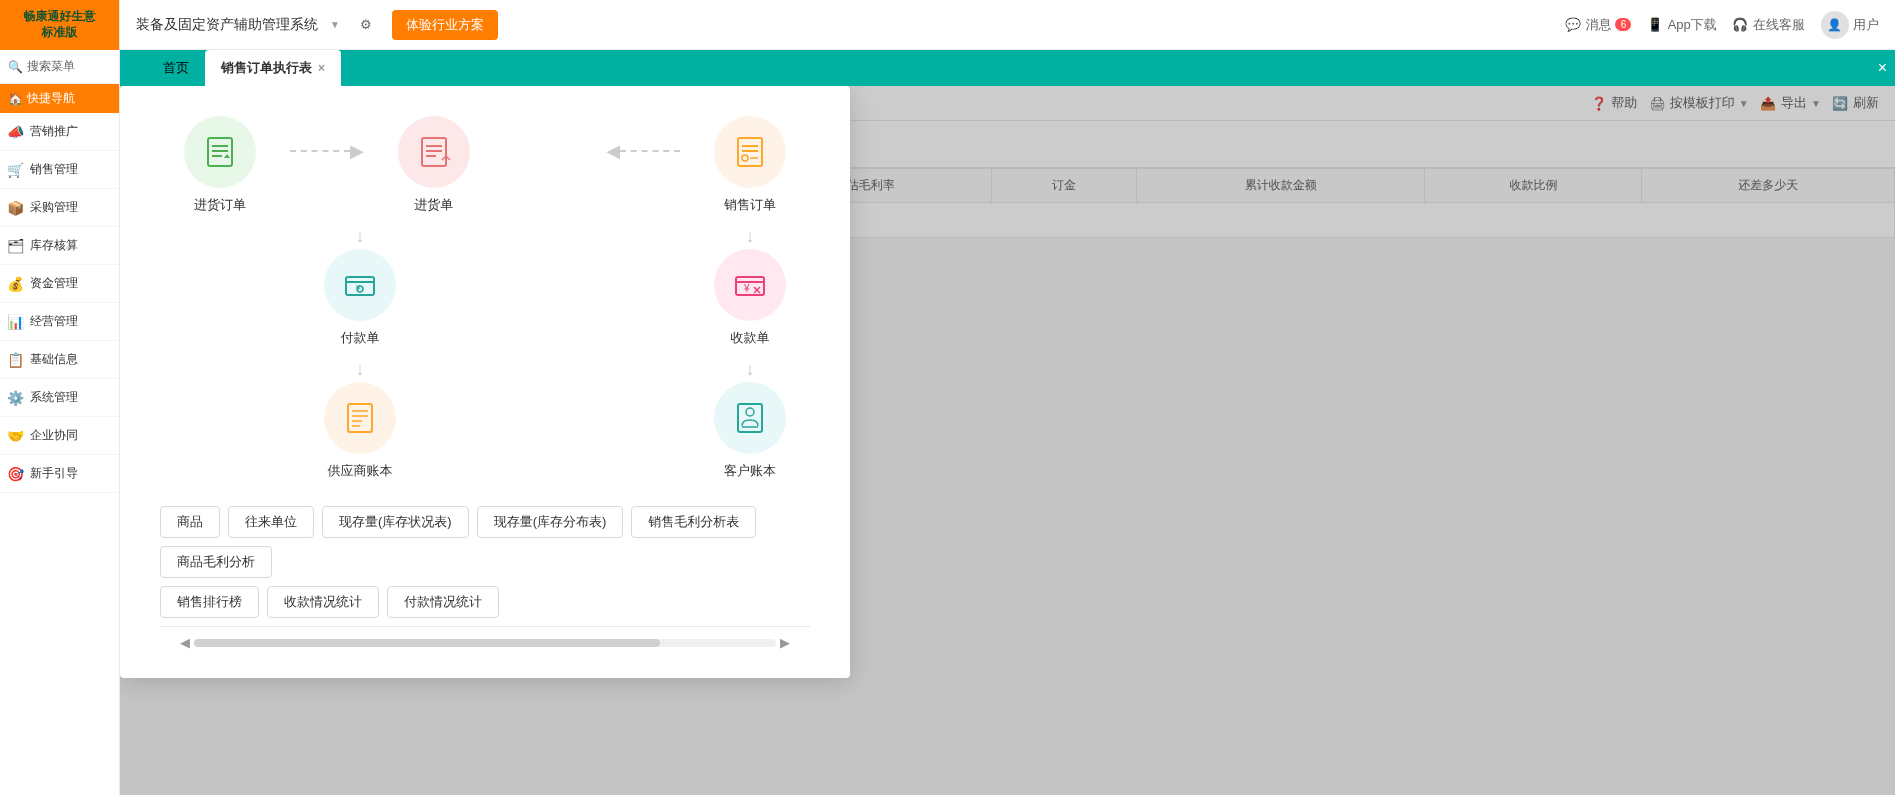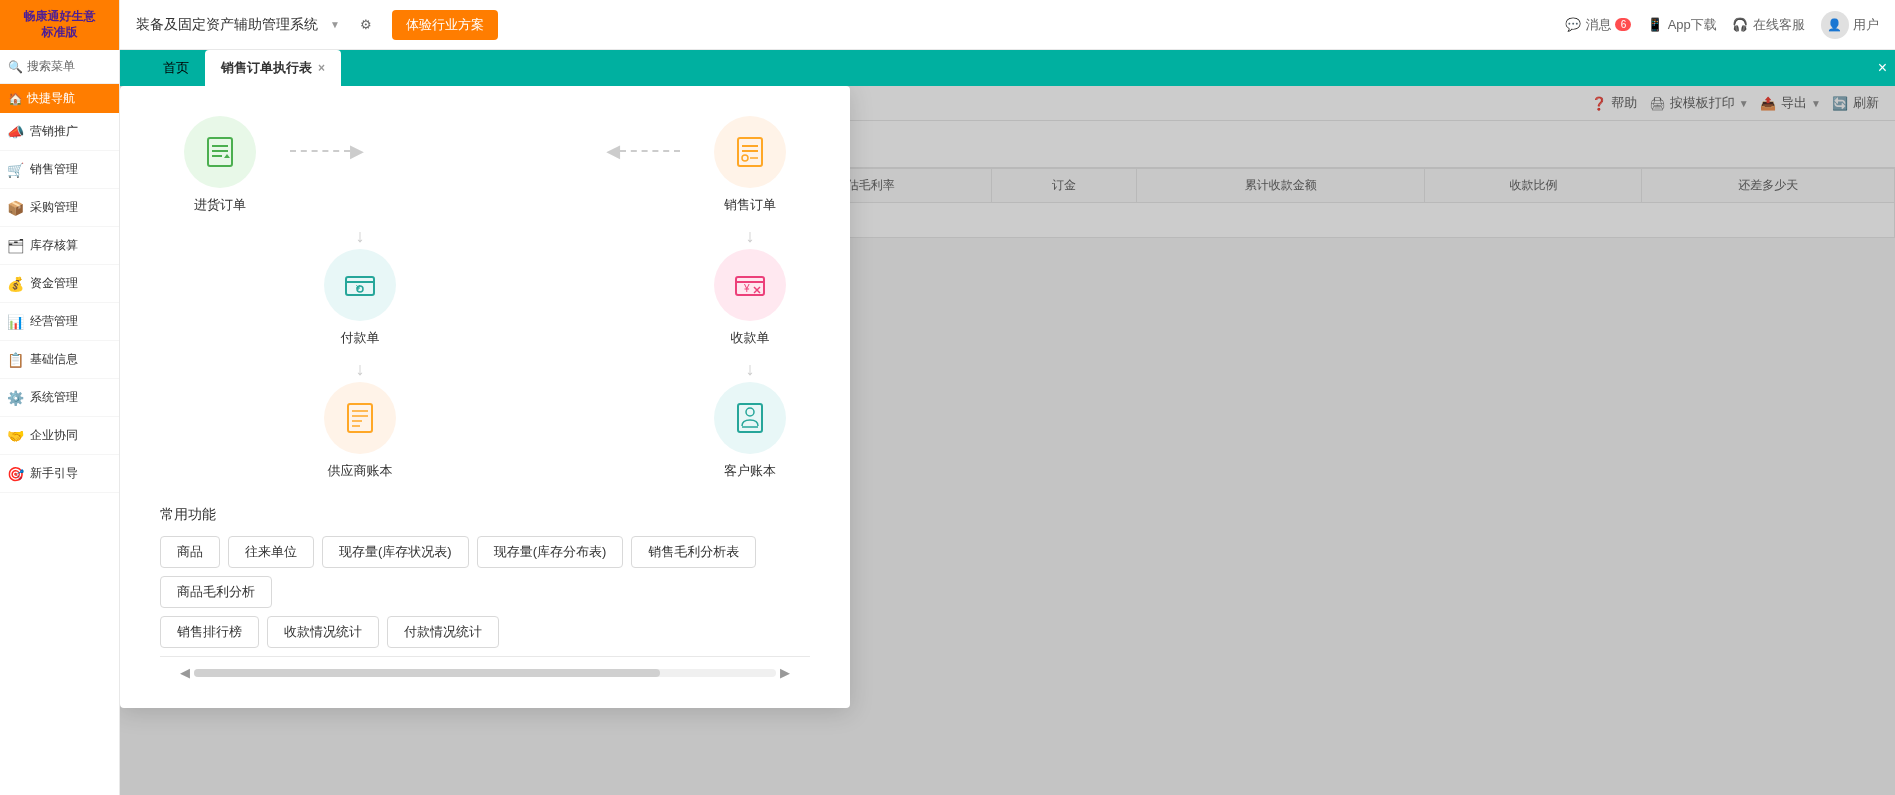--- a/index.html
+++ b/index.html
@@ -4,21 +4,21 @@
   <style>
     * { box-sizing: border-box; margin: 0; padding: 0; }
     body { font-family: 'Microsoft YaHei', 'PingFang SC', sans-serif; font-size: 13px; background: #f0f2f5; overflow: hidden; width: 1895px; height: 795px; }
 
     
     .app-wrapper { display: flex; height: 795px; width: 1895px; }
 
     
     .sidebar { width: 120px; background: #fff; display: flex; flex-direction: column; border-right: 1px solid #e8e8e8; flex-shrink: 0; }
     .sidebar-logo { background: #ff7d00; height: 50px; display: flex; align-items: center; justify-content: center; padding: 0 8px; }
-    .sidebar-logo-text { color: #4c1d95; font-size: 12px; font-weight: bold; text-align: center; line-height: 1.3; }
+    .sidebar-logo-text { color: #14532d; font-size: 12px; font-weight: bold; text-align: center; line-height: 1.3; }
     .sidebar-search { display: flex; align-items: center; padding: 8px; border-bottom: 1px solid #f0f0f0; cursor: pointer; color: #666; font-size: 12px; gap: 4px; }
     .sidebar-section-header { background: #ff7d00; color: #fff; font-size: 12px; padding: 6px 8px; display: flex; align-items: center; gap: 4px; }
     .sidebar-item { display: flex; align-items: center; padding: 10px 8px; cursor: pointer; color: #333; font-size: 12px; gap: 6px; border-bottom: 1px solid #f5f5f5; }
     .sidebar-icon { width: 16px; height: 16px; display: flex; align-items: center; justify-content: center; font-size: 14px; }
 
     
     .main-content { flex: 1; display: flex; flex-direction: column; overflow: hidden; }
 
     
     .top-bar { height: 50px; background: #fff; display: flex; align-items: center; padding: 0 16px; border-bottom: 1px solid #e8e8e8; justify-content: space-between; }
@@ -281,20 +281,32 @@
                     </svg>
                   </div>
                   <span class="flow-label">进货订单</span>
                 </div>
 
                 <div class="flow-arrow-h">
                   <span style="border-top: 2px dashed #ccc; width: 60px; display:inline-block;"></span>
                   <span style="color:#ccc; font-size:18px;">▶</span>
                 </div>
 
+                <div class="flow-node">
+                  <div class="flow-circle red">
+                    <svg width="36" height="36" viewBox="0 0 36 36">
+                      <rect x="6" y="4" width="24" height="28" rx="2" fill="none" stroke="#e57373" stroke-width="2"></rect>
+                      <line x1="10" y1="12" x2="26" y2="12" stroke="#e57373" stroke-width="2"></line>
+                      <line x1="10" y1="17" x2="26" y2="17" stroke="#e57373" stroke-width="2"></line>
+                      <line x1="10" y1="22" x2="20" y2="22" stroke="#e57373" stroke-width="2"></line>
+                      <path d="M26 26 L30 22 L34 26" fill="none" stroke="#e57373" stroke-width="1.5"></path>
+                    </svg>
+                  </div>
+                  <span class="flow-label">进货单</span>
+                </div>
 
                 <div style="flex:1; min-width: 80px; margin-bottom:28px;"></div>
 
 
                 <div class="flow-arrow-h">
                   <span style="color:#ccc; font-size:18px;">◀</span>
                   <span style="border-top: 2px dashed #ccc; width: 60px; display:inline-block;"></span>
                 </div>
 
                 <div class="flow-node">
@@ -380,21 +392,20 @@
                       <path d="M10 26 Q10 20 18 20 Q26 20 26 26" fill="none" stroke="#26a69a" stroke-width="1.5"></path>
                       <line x1="10" y1="27" x2="26" y2="27" stroke="#26a69a" stroke-width="1.5"></line>
                     </svg>
                   </div>
                   <span class="flow-label">客户账本</span>
                 </div>
               </div>
             </div>
 
             <div class="common-functions">
-              <div class="common-title">常用功能</div>
               <div class="func-buttons" id="func-buttons-row-1">
               <button class="func-btn">商品</button>
                   <button class="func-btn">往来单位</button>
                   <button class="func-btn">现存量(库存状况表)</button>
                   <button class="func-btn">现存量(库存分布表)</button>
                   <button class="func-btn">销售毛利分析表</button>
                   <button class="func-btn">商品毛利分析</button>
                 </div>
               <div class="func-buttons" id="func-buttons-row-2">
               <button class="func-btn">销售排行榜</button>

